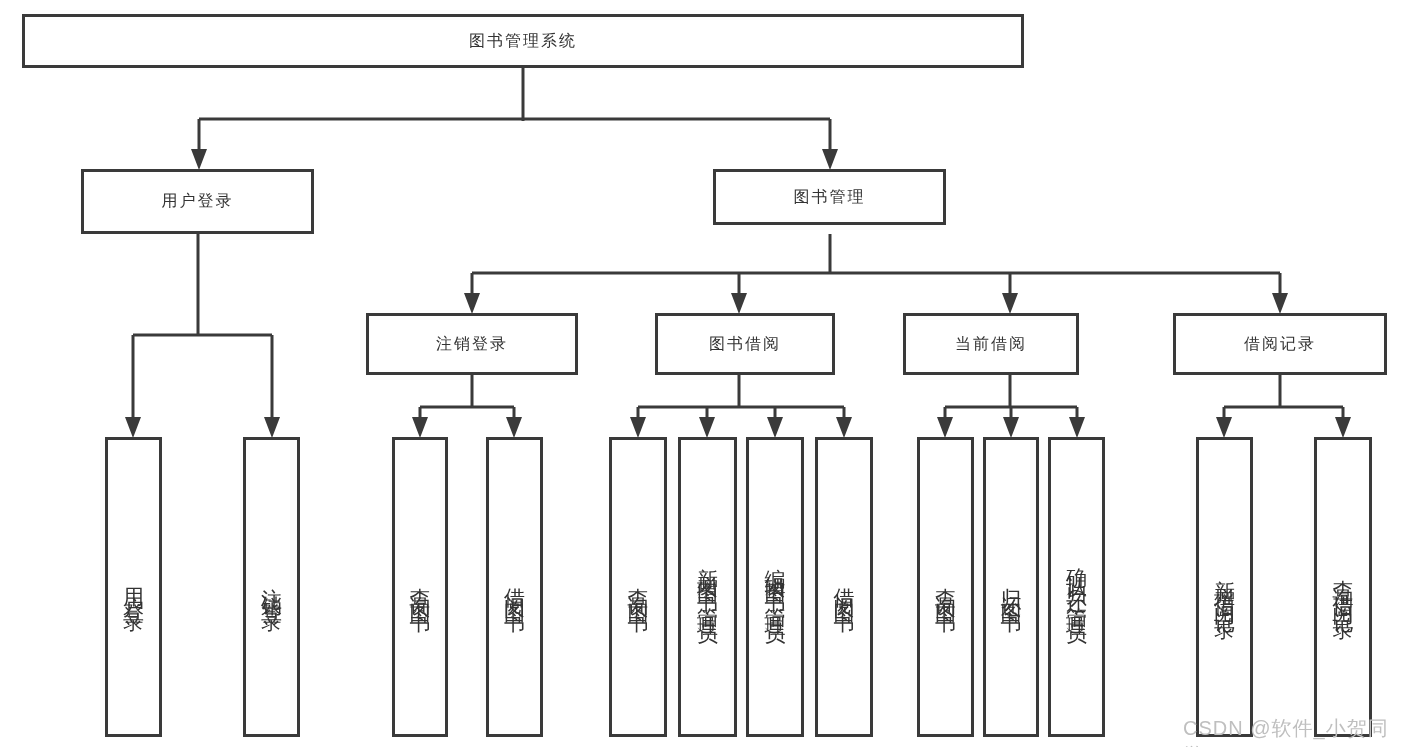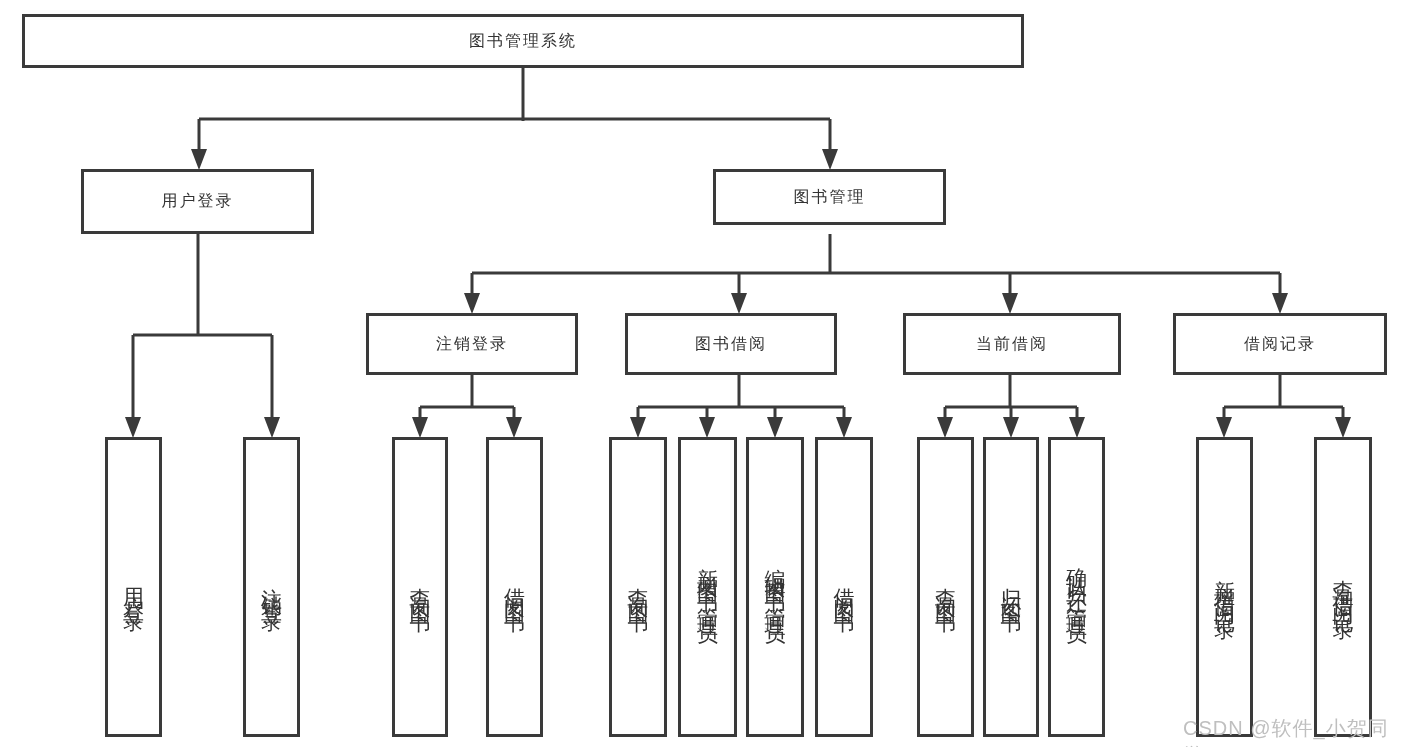--- a/index.html
+++ b/index.html
@@ -49,22 +49,22 @@
       <path d="M1216 417 L1232 417 L1224 438 Z M1335 417 L1351 417 L1343 438 Z"></path>
     </g>
   </svg>
 
   <div class="box h root" style="left:22px;top:14px;width:1002px;height:54px">图书管理系统</div>
 
   <div class="box h" style="left:81px;top:169px;width:233px;height:65px">用户登录</div>
   <div class="box h" style="left:713px;top:169px;width:233px;height:56px">图书管理</div>
 
   <div class="box h" style="left:366px;top:313px;width:212px;height:62px">注销登录</div>
-  <div class="box h" style="left:625px;top:313px;width:212px;height:62px">图书借阅</div>
-  <div class="box h" style="left:903px;top:313px;width:218px;height:62px">当前借阅</div>
+  <div class="box h" style="left:655px;top:313px;width:180px;height:62px">图书借阅</div>
+  <div class="box h" style="left:903px;top:313px;width:176px;height:62px">当前借阅</div>
   <div class="box h" style="left:1173px;top:313px;width:214px;height:62px">借阅记录</div>
 
   <div class="box v" style="left:105px;top:437px;width:57px;height:300px">用户登录</div>
   <div class="box v" style="left:243px;top:437px;width:57px;height:300px">注销登录</div>
 
   <div class="box v" style="left:392px;top:437px;width:56px;height:300px">查询图书</div>
   <div class="box v" style="left:486px;top:437px;width:57px;height:300px">借阅图书</div>
 
   <div class="box v" style="left:609px;top:437px;width:58px;height:300px">查询图书</div>
   <div class="box v" style="left:678px;top:437px;width:59px;height:300px">新增图书（管理员）</div>

